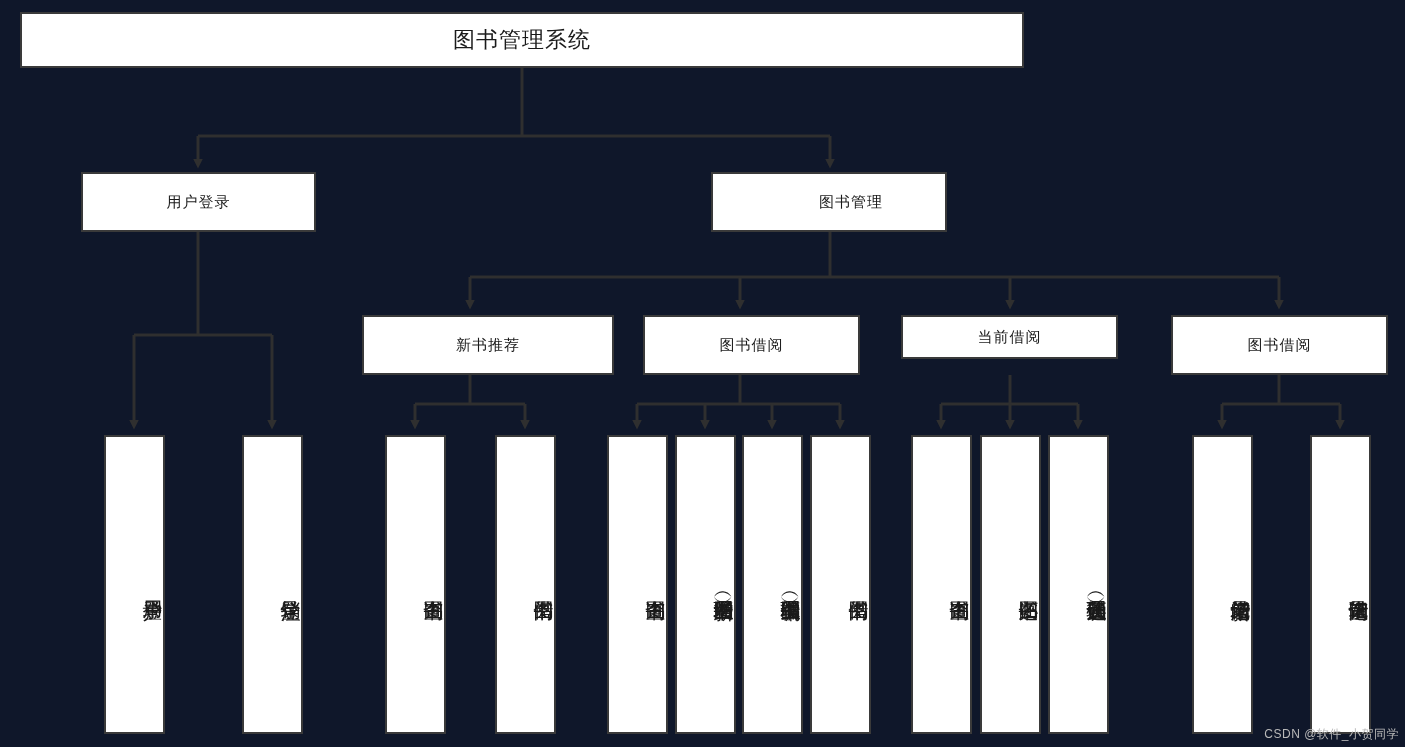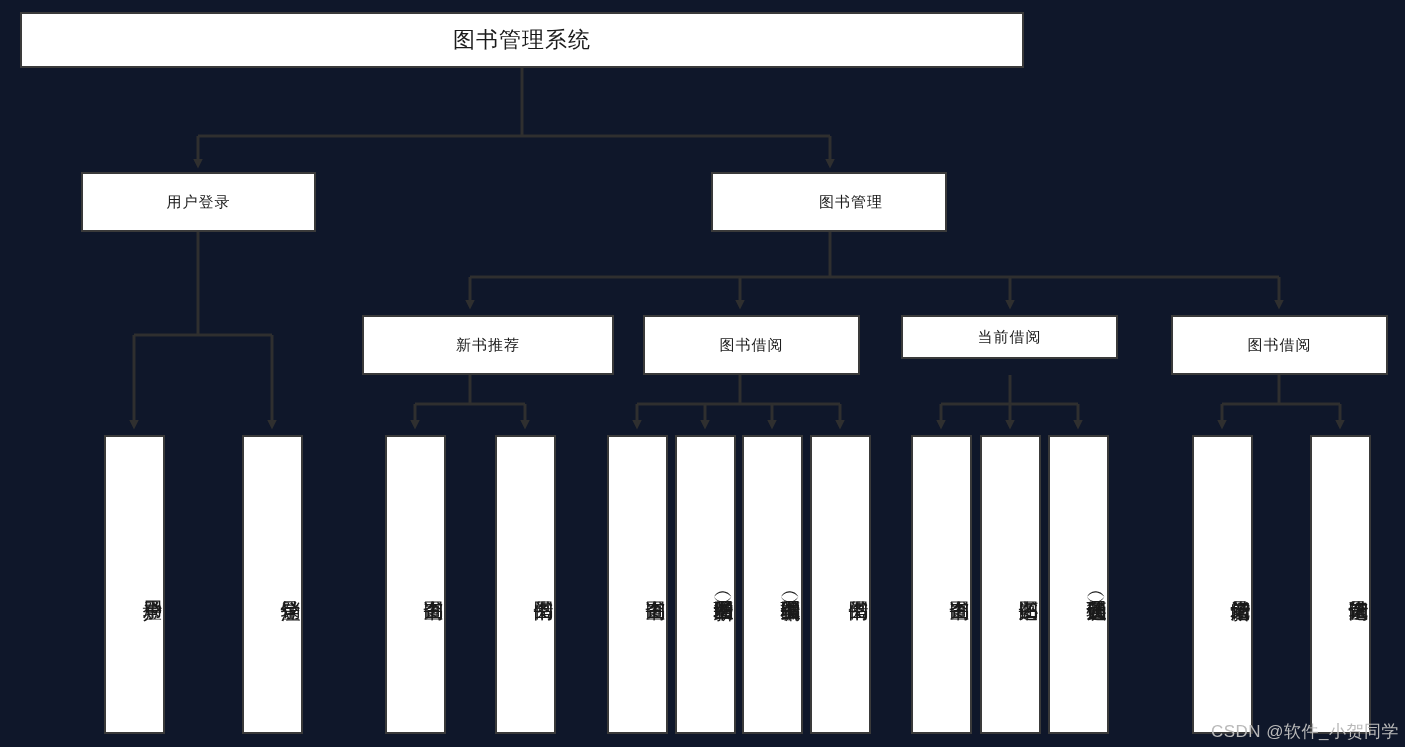--- a/index.html
+++ b/index.html
@@ -13,21 +13,21 @@
         justify-content:center;color:#1a1a1a;}
   .node.h{font-size:15px;letter-spacing:1px;}
   .node.leaf{font-size:20px;line-height:1.06;letter-spacing:0px;
              writing-mode:vertical-rl;text-orientation:upright;
              padding:10px 0;align-items:flex-start;justify-content:center;}
   .node.leaf span{display:block;}
 
   #root-node{left:20px;top:12px;width:1004px;height:56px;font-size:22px;}
 
   .watermark{position:absolute;right:6px;bottom:4px;color:#b9b9b9;
-             font-size:17px;letter-spacing:.5px;white-space:nowrap;
+             font-size:12px;letter-spacing:.5px;white-space:nowrap;
              pointer-events:none;}
 </style>
 </head>
 <body>
 
 <div id="stage">
 
   <svg class="wires" viewBox="0 0 1405 747" xmlns="http://www.w3.org/2000/svg">
     <defs>
       <marker id="arw" markerWidth="11" markerHeight="11" refX="1.5" refY="5" orient="auto" markerUnits="userSpaceOnUse">

